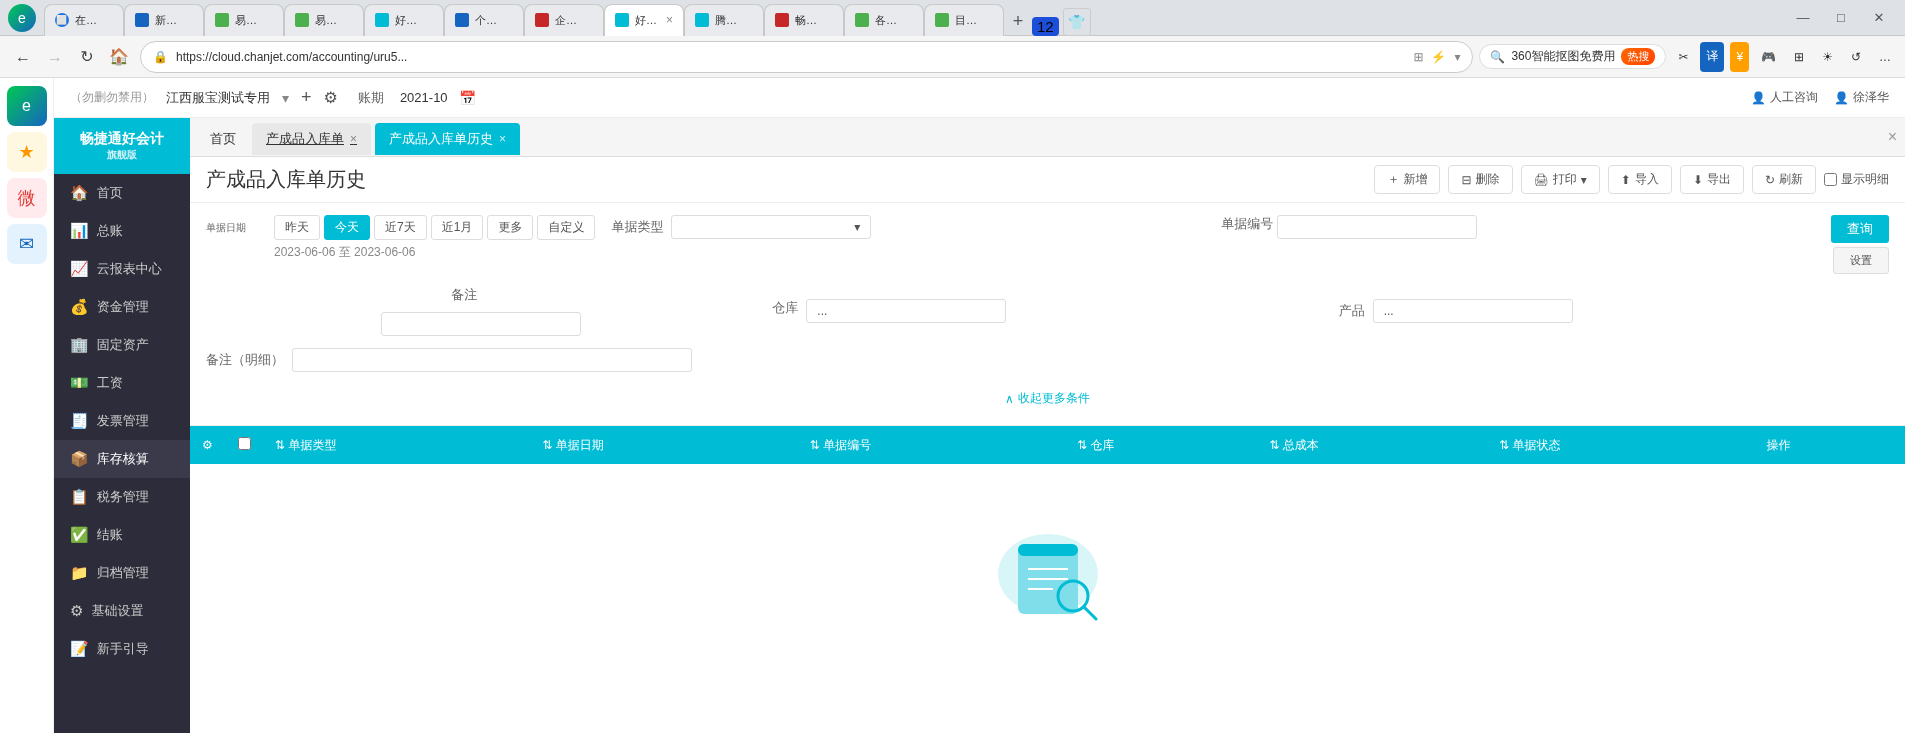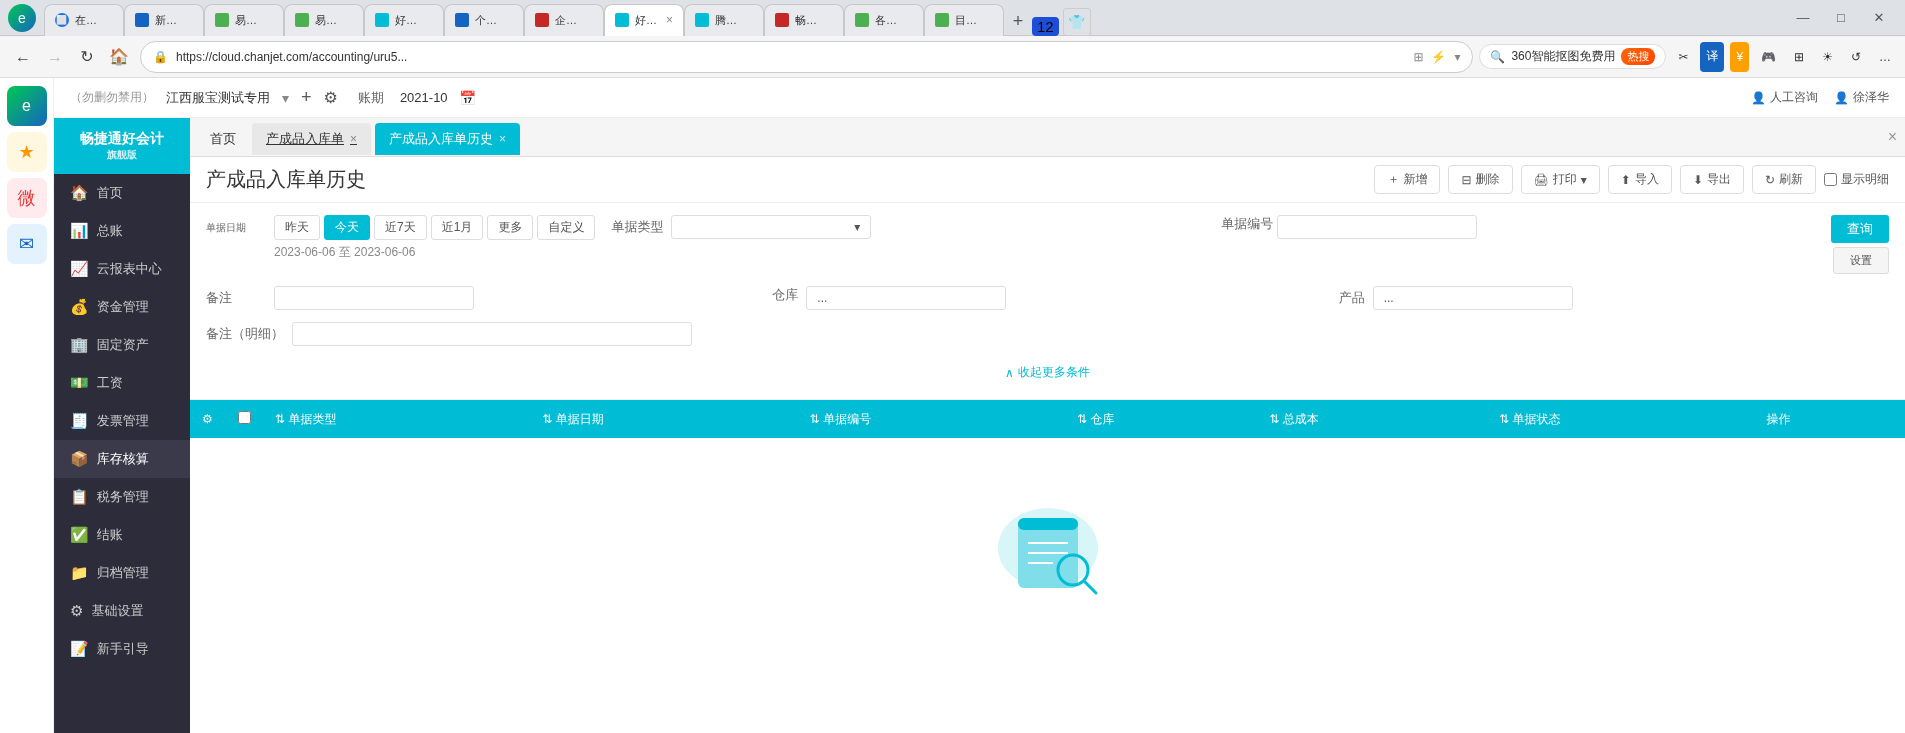--- a/index.html
+++ b/index.html
@@ -623,21 +623,21 @@
           </div>
 
           <div style="display:flex;flex-direction:column;gap:4px;align-items:flex-end;">
             <button class="query-btn">查询</button>
             <button class="set-btn">设置</button>
           </div>
         </div>
 
         <div style="display:grid;grid-template-columns:1fr 1fr 1fr;gap:16px;align-items:center;margin-bottom:12px;">
 
-          <div style="display:flex;align-items:center;gap:8px;">
+          <div style="display:flex;align-items:center;gap:8px;flex-direction:column;">
             <span style="color:#666;font-size:13px;white-space:nowrap;min-width:60px;">备注</span>
             <input class="filter-input" type="text" style="">
           </div>
 
           <div style="display:flex;align-items:flex-start;gap:8px;">
             <span style="color:#666;font-size:13px;white-space:nowrap;">仓库</span>
             <div class="filter-select">
               <span>...</span>
             </div>
           </div>

